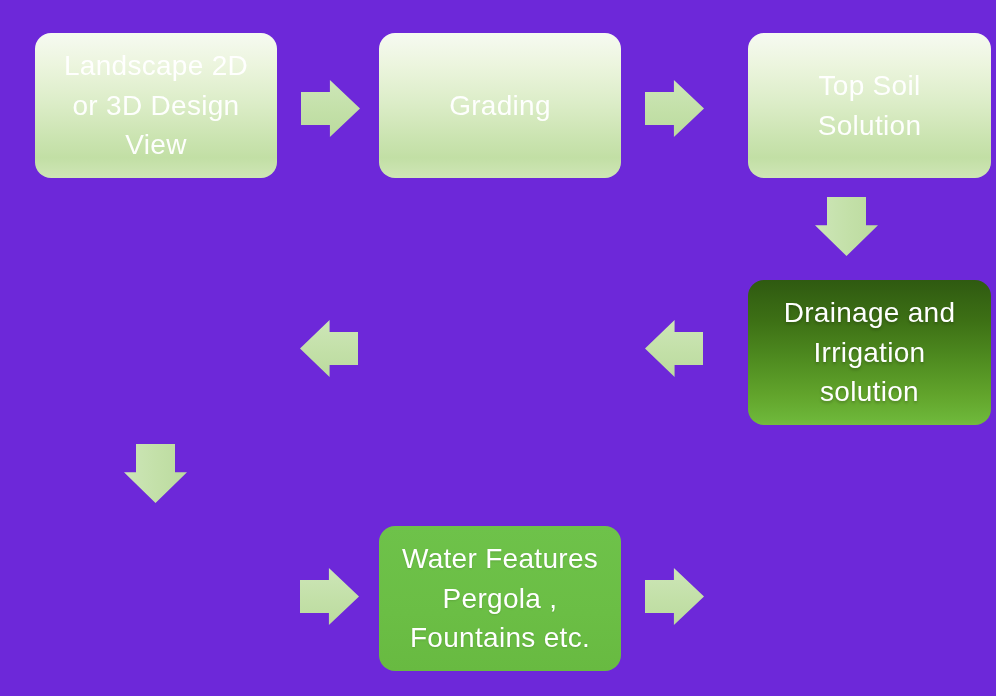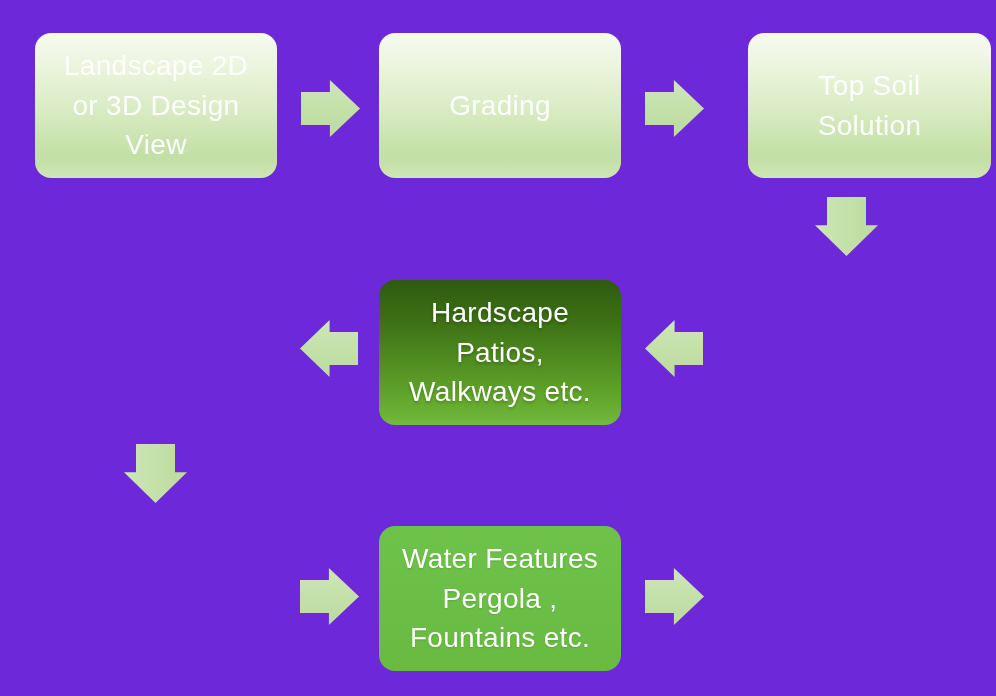--- a/index.html
+++ b/index.html
@@ -94,24 +94,24 @@
   <div class="node light r1 c2">
     <span>Grading</span>
   </div>
   <div class="arrow right a2"></div>
   <div class="node light r1 c3">
     <span>Top Soil Solution</span>
   </div>
 
   <div class="arrow down a3"></div>
 
+  <div class="node dark r2 c3">
+    <span>Drainage and Irrigation solution</span>
+  </div>
   <div class="arrow left a4"></div>
-  <div class="node dark r2 c2">
-    <span>Hardscape Patios, Walkways etc.</span>
-  </div>
   <div class="arrow left a5"></div>
 
   <div class="arrow down a6"></div>
 
   <div class="arrow right a7"></div>
   <div class="node medium tight r3 c2">
     <span>Water Features Pergola , Fountains etc.</span>
   </div>
   <div class="arrow right a8"></div>
 

